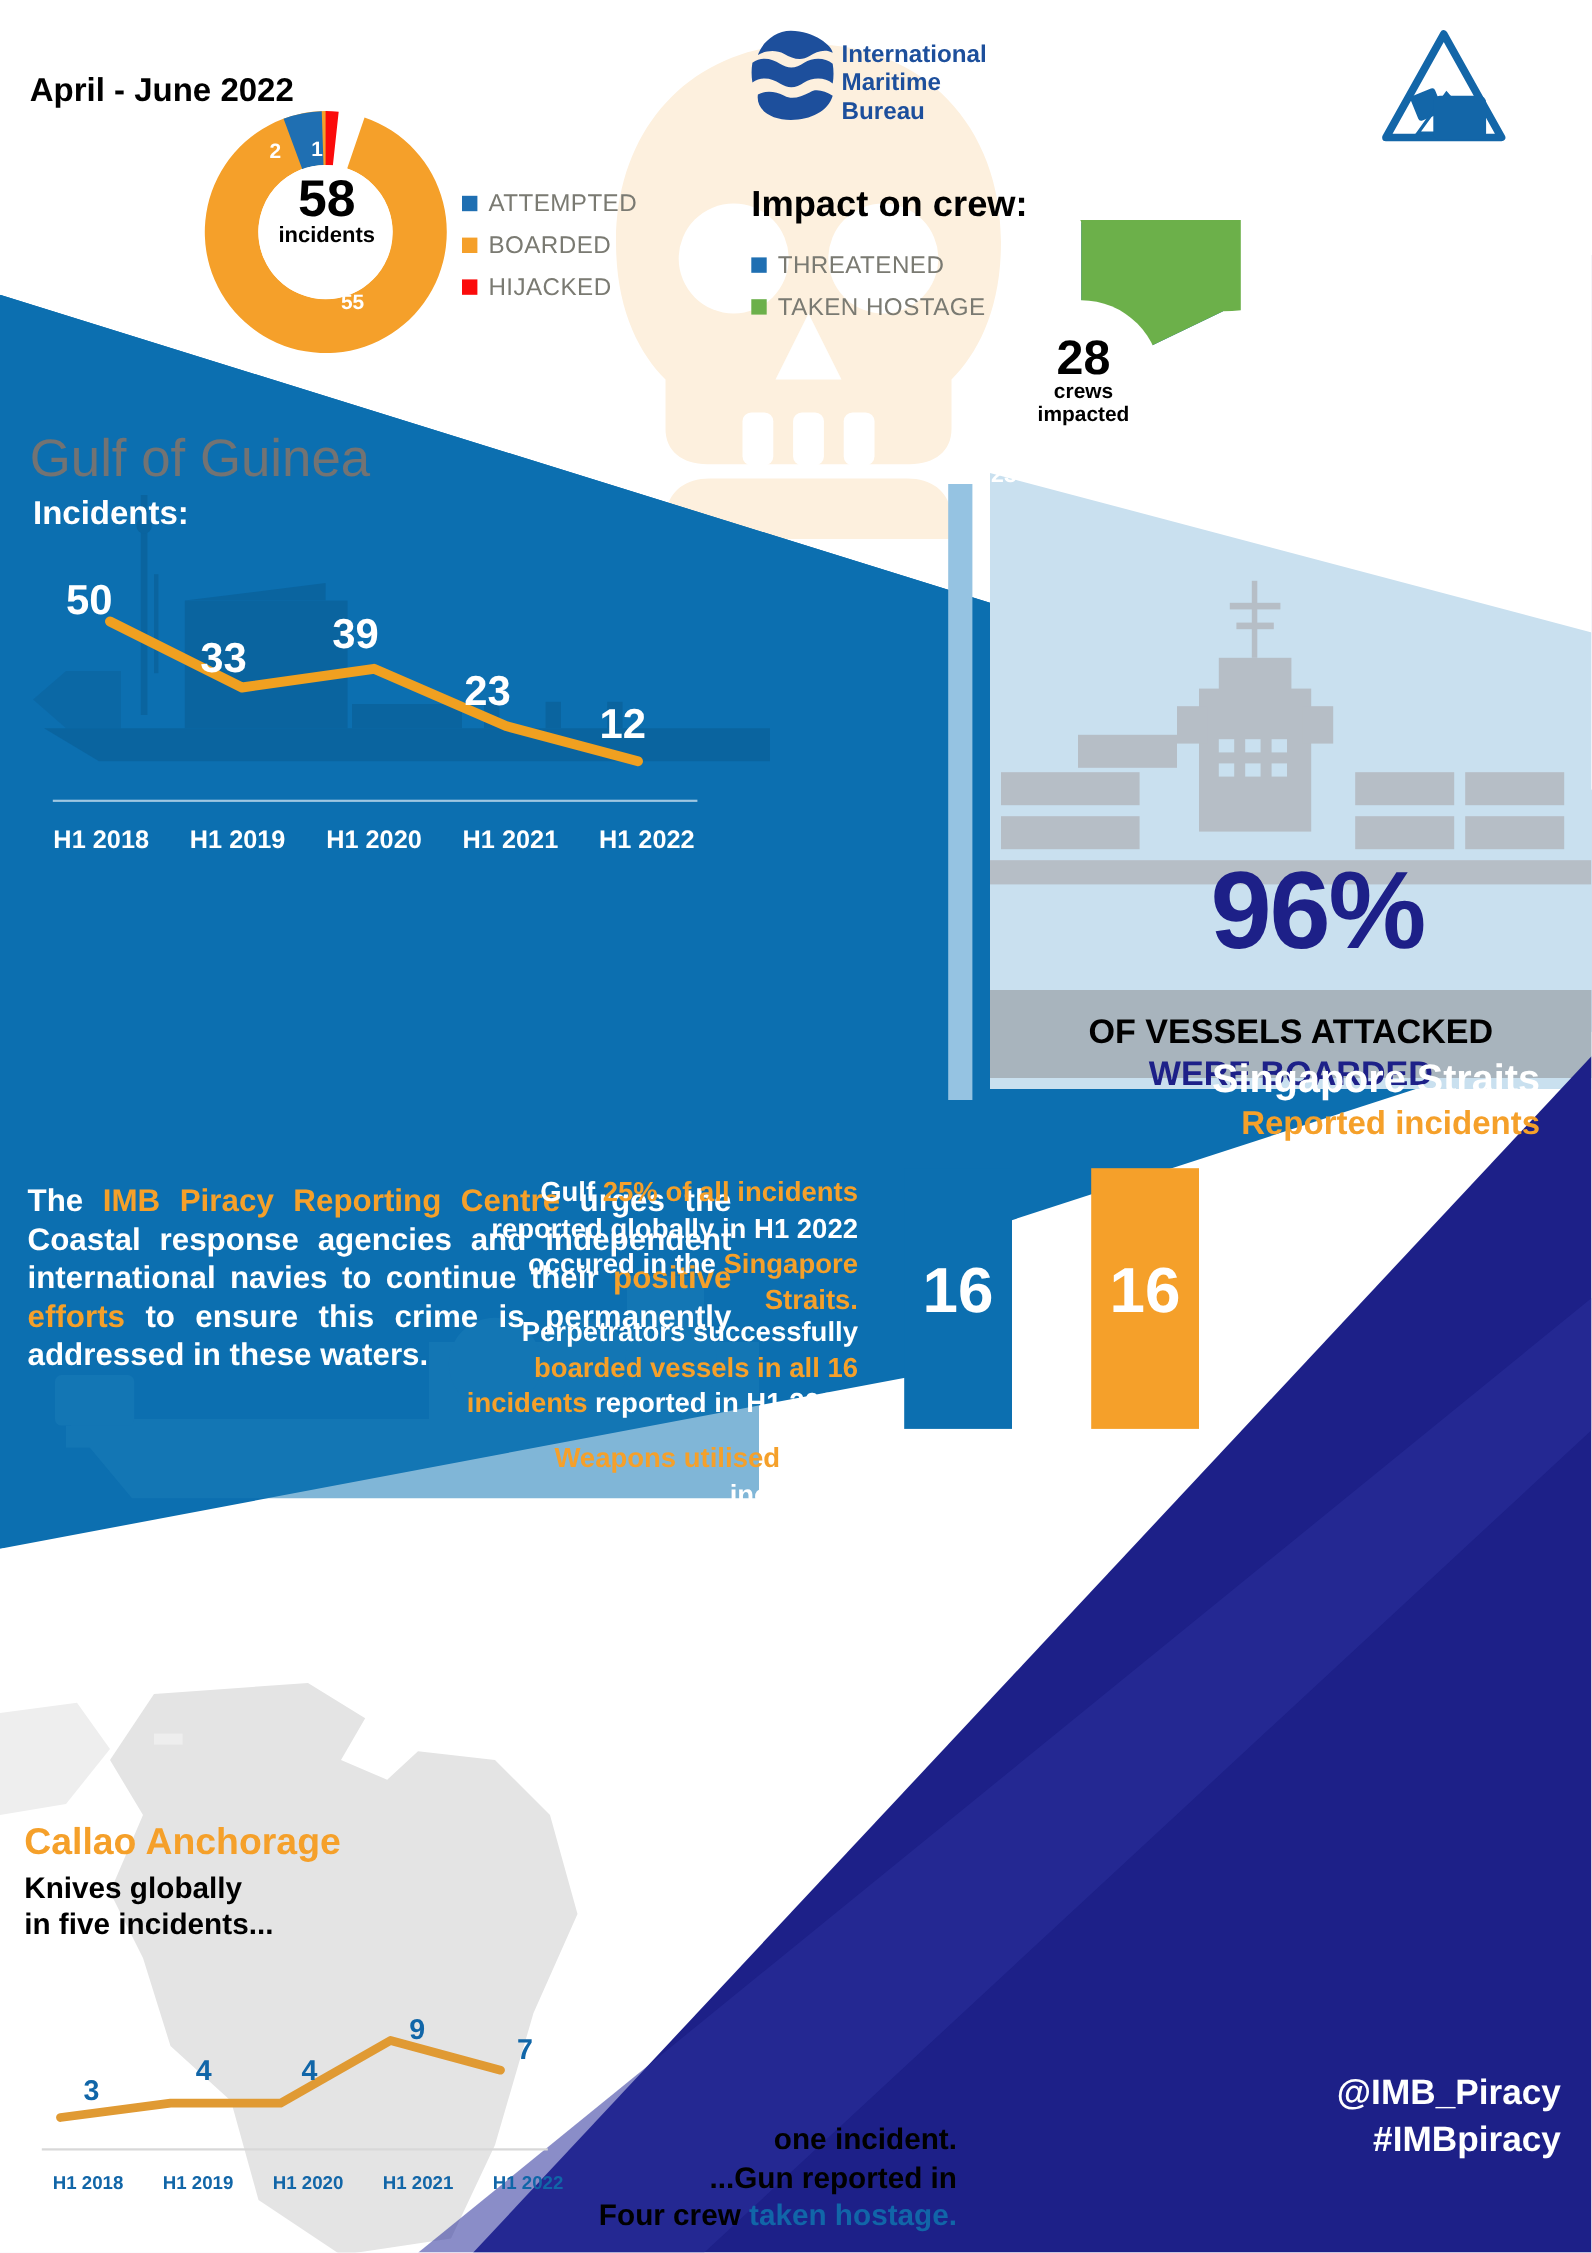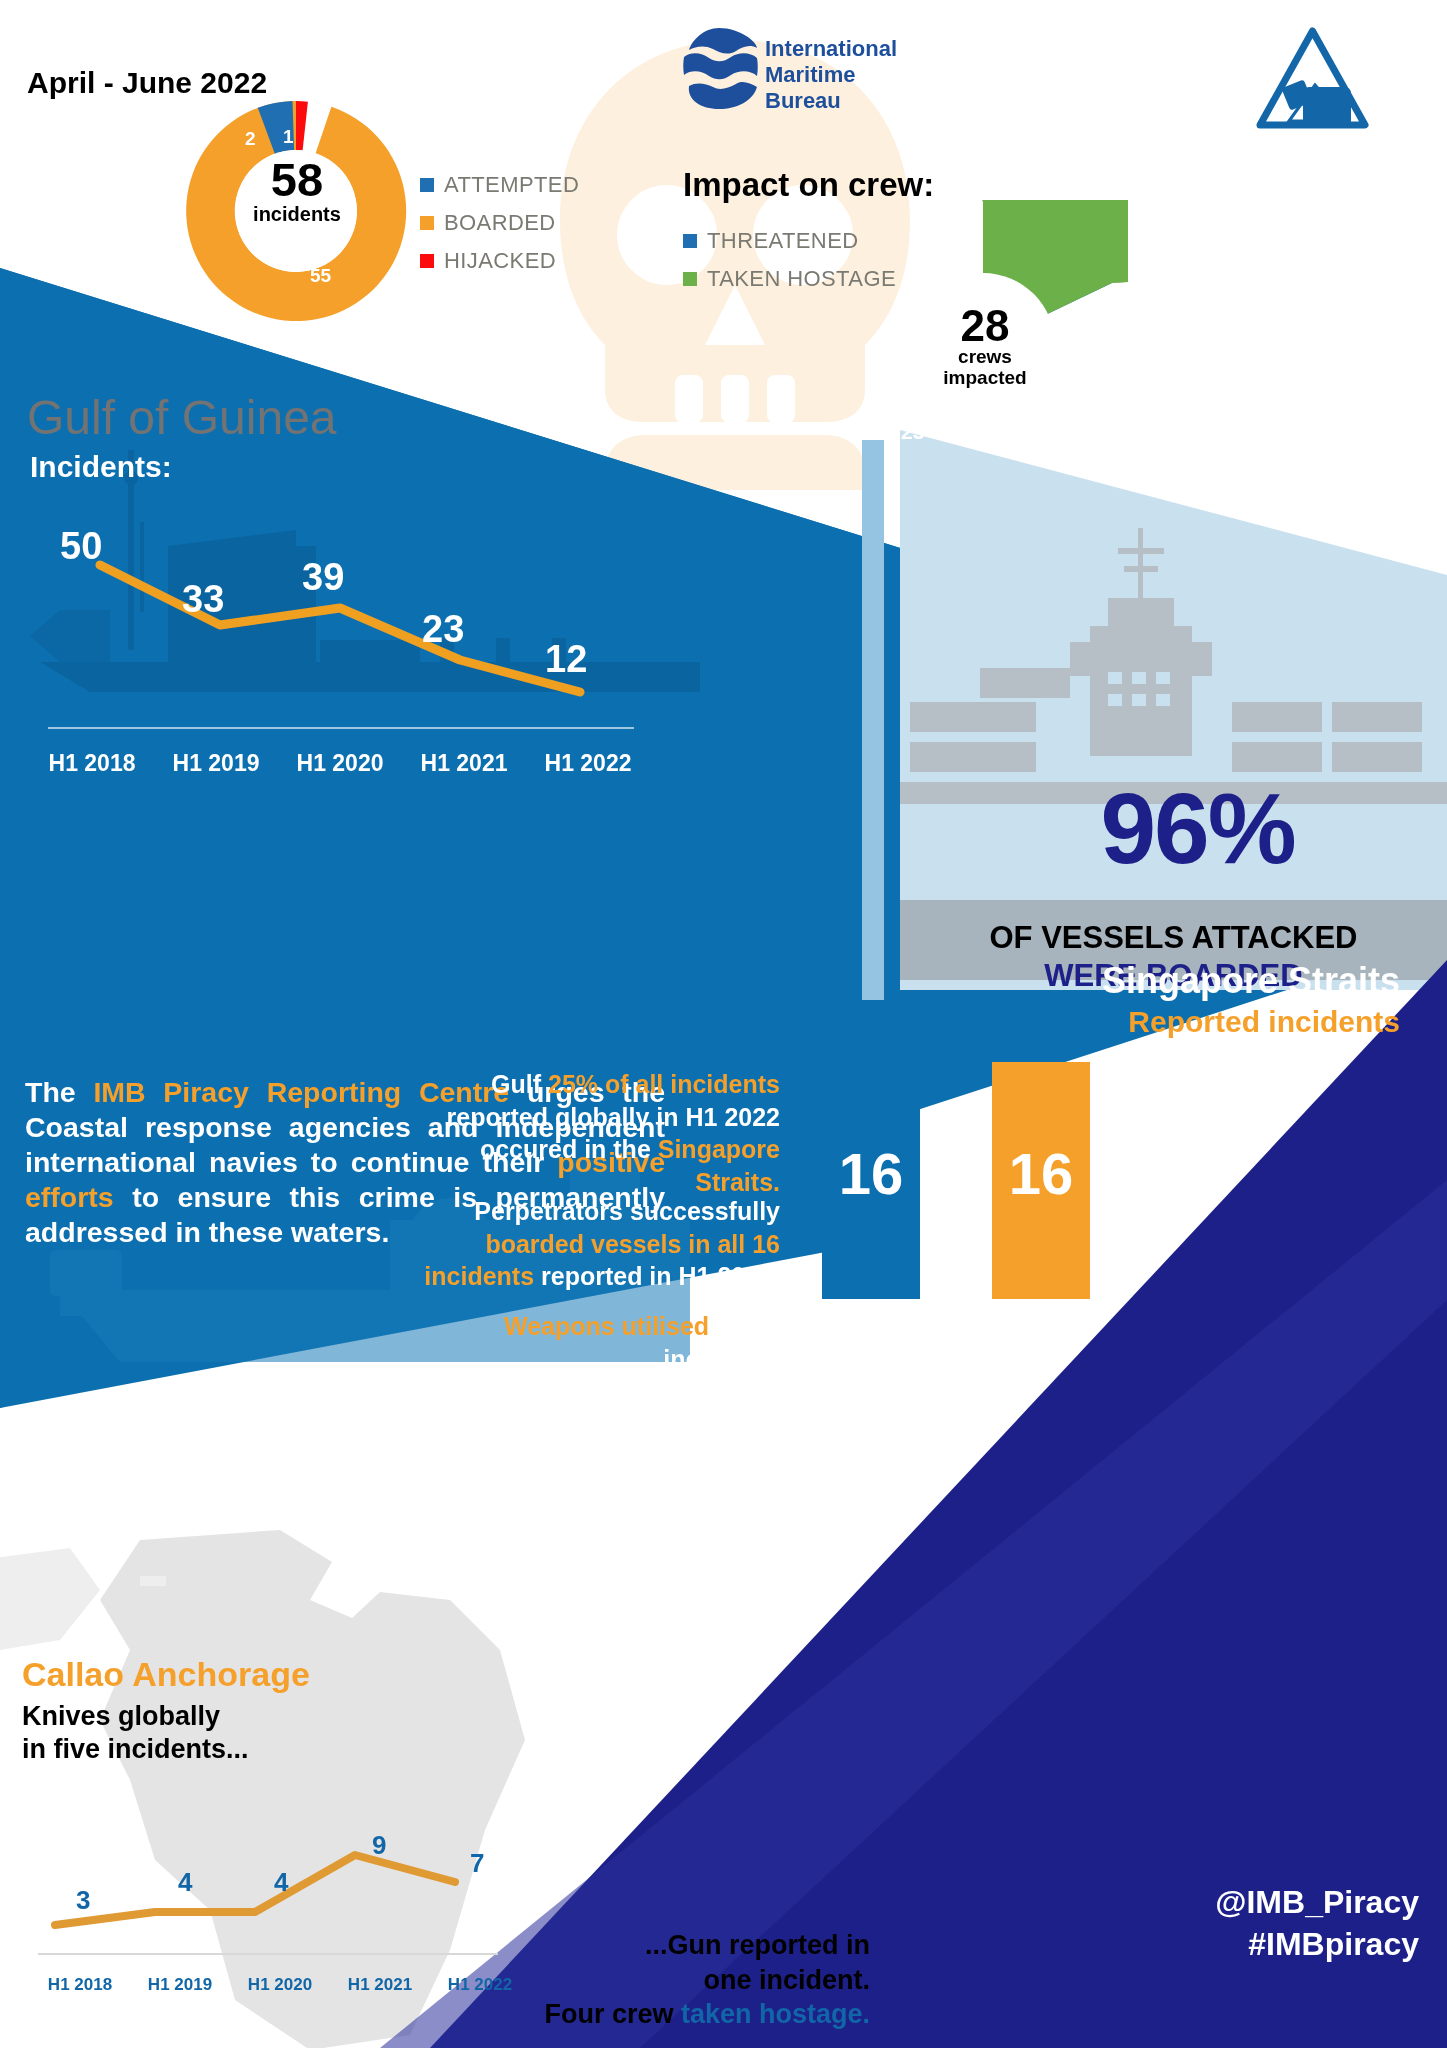--- a/index.html
+++ b/index.html
@@ -497,18 +497,18 @@
 
   <div class="callao-xlabels">
     <span>H1 2018</span>
     <span>H1 2019</span>
     <span>H1 2020</span>
     <span>H1 2021</span>
     <span>H1 2022</span>
   </div>
 
   <div class="bot-note">
+    <div>one incident.</div>
     <div>...Gun reported in</div>
-    <div>one incident.</div>
     <div><span>Four crew </span><span class="blue">taken hostage.</span></div>
   </div>
 
 </div>
 
 </body></html>

